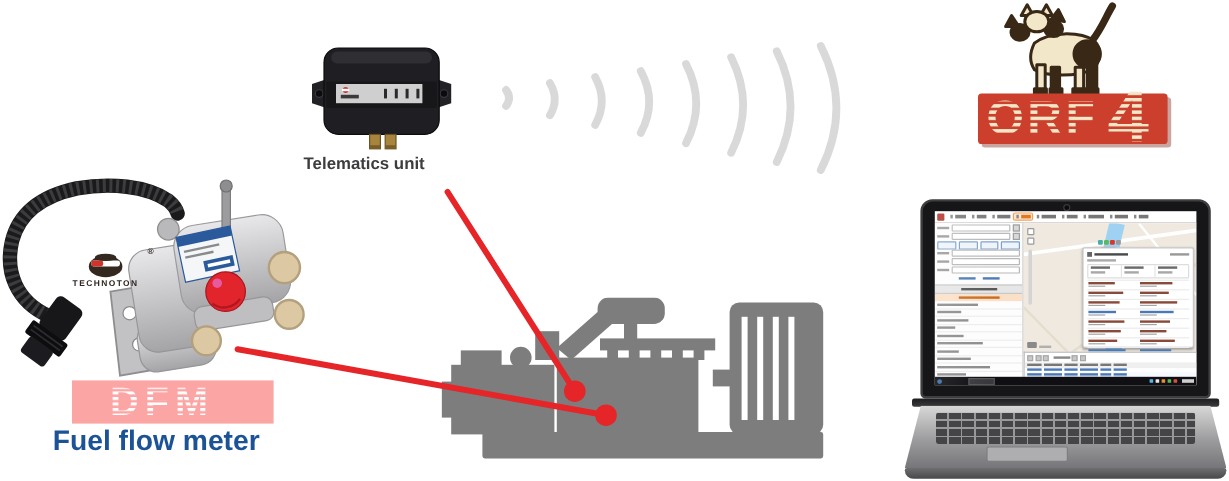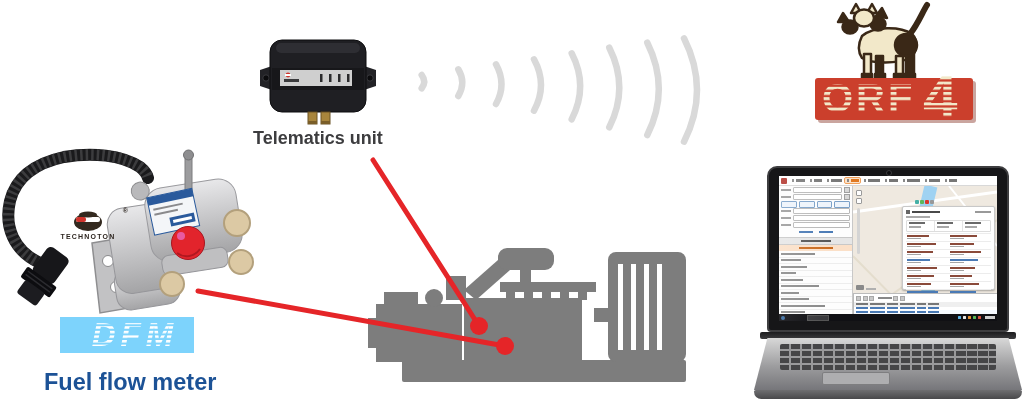--- a/index.html
+++ b/index.html
@@ -5,25 +5,25 @@
   html,body{margin:0;padding:0;background:#fff;}
   .stage{position:relative;width:1024px;height:401px;background:#ffffff;overflow:hidden;
          font-family:"Liberation Sans",sans-serif;}
   .abs{position:absolute;}
 
   
   .technoton{left:52px;top:209px;width:72px;z-index:6;text-align:center;}
   .tech-row{position:relative;height:24px;}
   .tech-reg{position:absolute;right:-4px;top:-2px;font-size:7px;font-weight:bold;color:#2e2620;}
   .tech-label{font-size:7px;font-weight:bold;letter-spacing:1.2px;color:#2e2620;white-space:nowrap;}
-  .dfm-box{left:60px;top:317px;width:134px;height:36px;background:#7dd3fc;z-index:6;font-style:italic;}
-  .dfm-caption{left:44px;top:354px;font-size:23.5px;font-weight:bold;color:#1c5296;white-space:nowrap;z-index:6;margin-top:15px;}
+  .dfm-box{left:60px;top:317px;width:168px;height:36px;background:#fca5a5;z-index:6;}
+  .dfm-caption{left:44px;top:354px;font-size:23.5px;font-weight:bold;color:#1c5296;white-space:nowrap;z-index:6;}
 
   
-  .unit-caption{left:253px;top:128px;font-size:18px;font-weight:bold;color:#3d3d3f;white-space:nowrap;}
+  .unit-caption{left:253px;top:128px;font-size:14px;font-weight:bold;color:#3d3d3f;white-space:nowrap;}
 
   
   .orf{left:782px;top:0;width:218px;height:172px;}
   .orf-box{position:absolute;left:33px;top:78px;width:158px;height:42px;background:#cb3f2c;border-radius:3px;
            box-shadow:3px 3px 0 rgba(122,30,16,0.40);}
   .orf-caption{position:absolute;left:4px;top:138px;font-size:21.5px;font-weight:bold;color:#e8352b;white-space:nowrap;}
 
   
   .laptop{left:754px;top:166px;width:268px;height:233px;z-index:10;}
   .lt-screen{position:absolute;left:13px;top:0;width:242px;height:166px;background:#161618;

